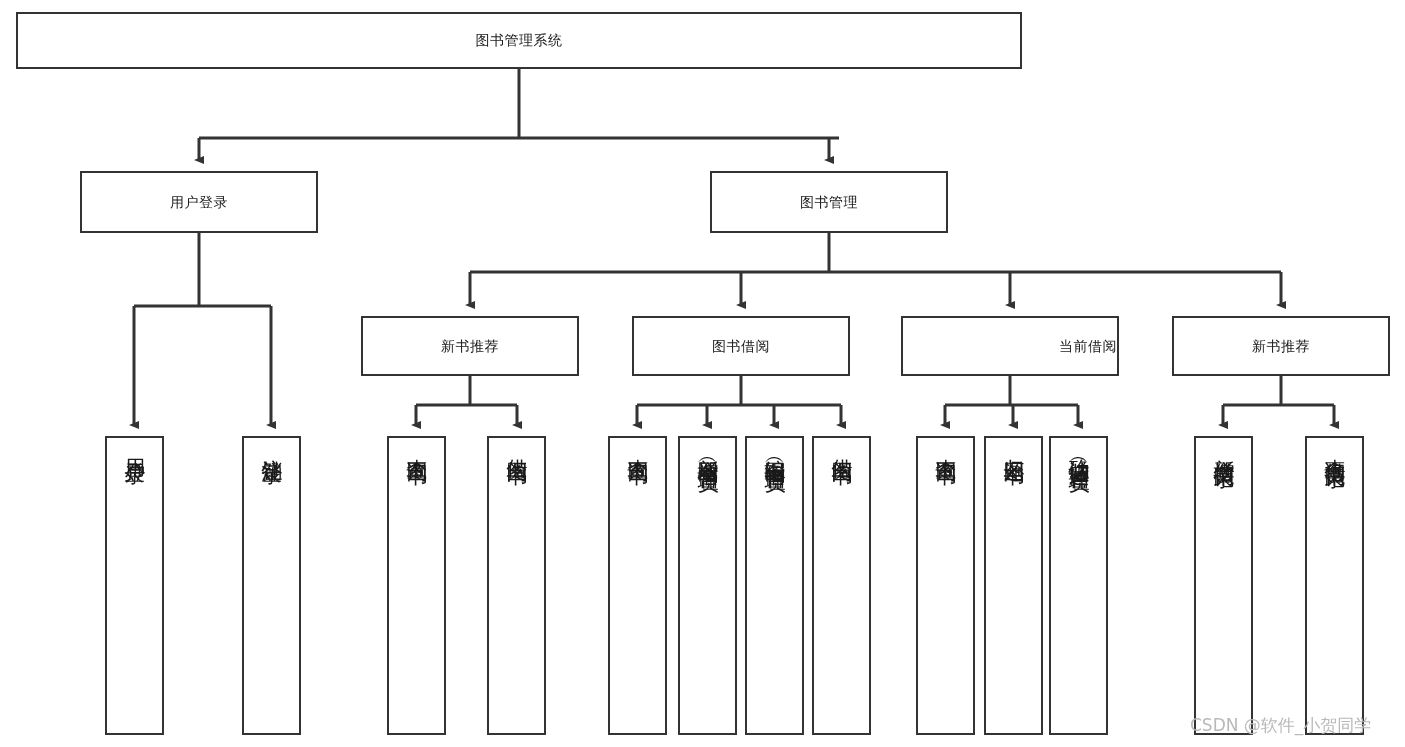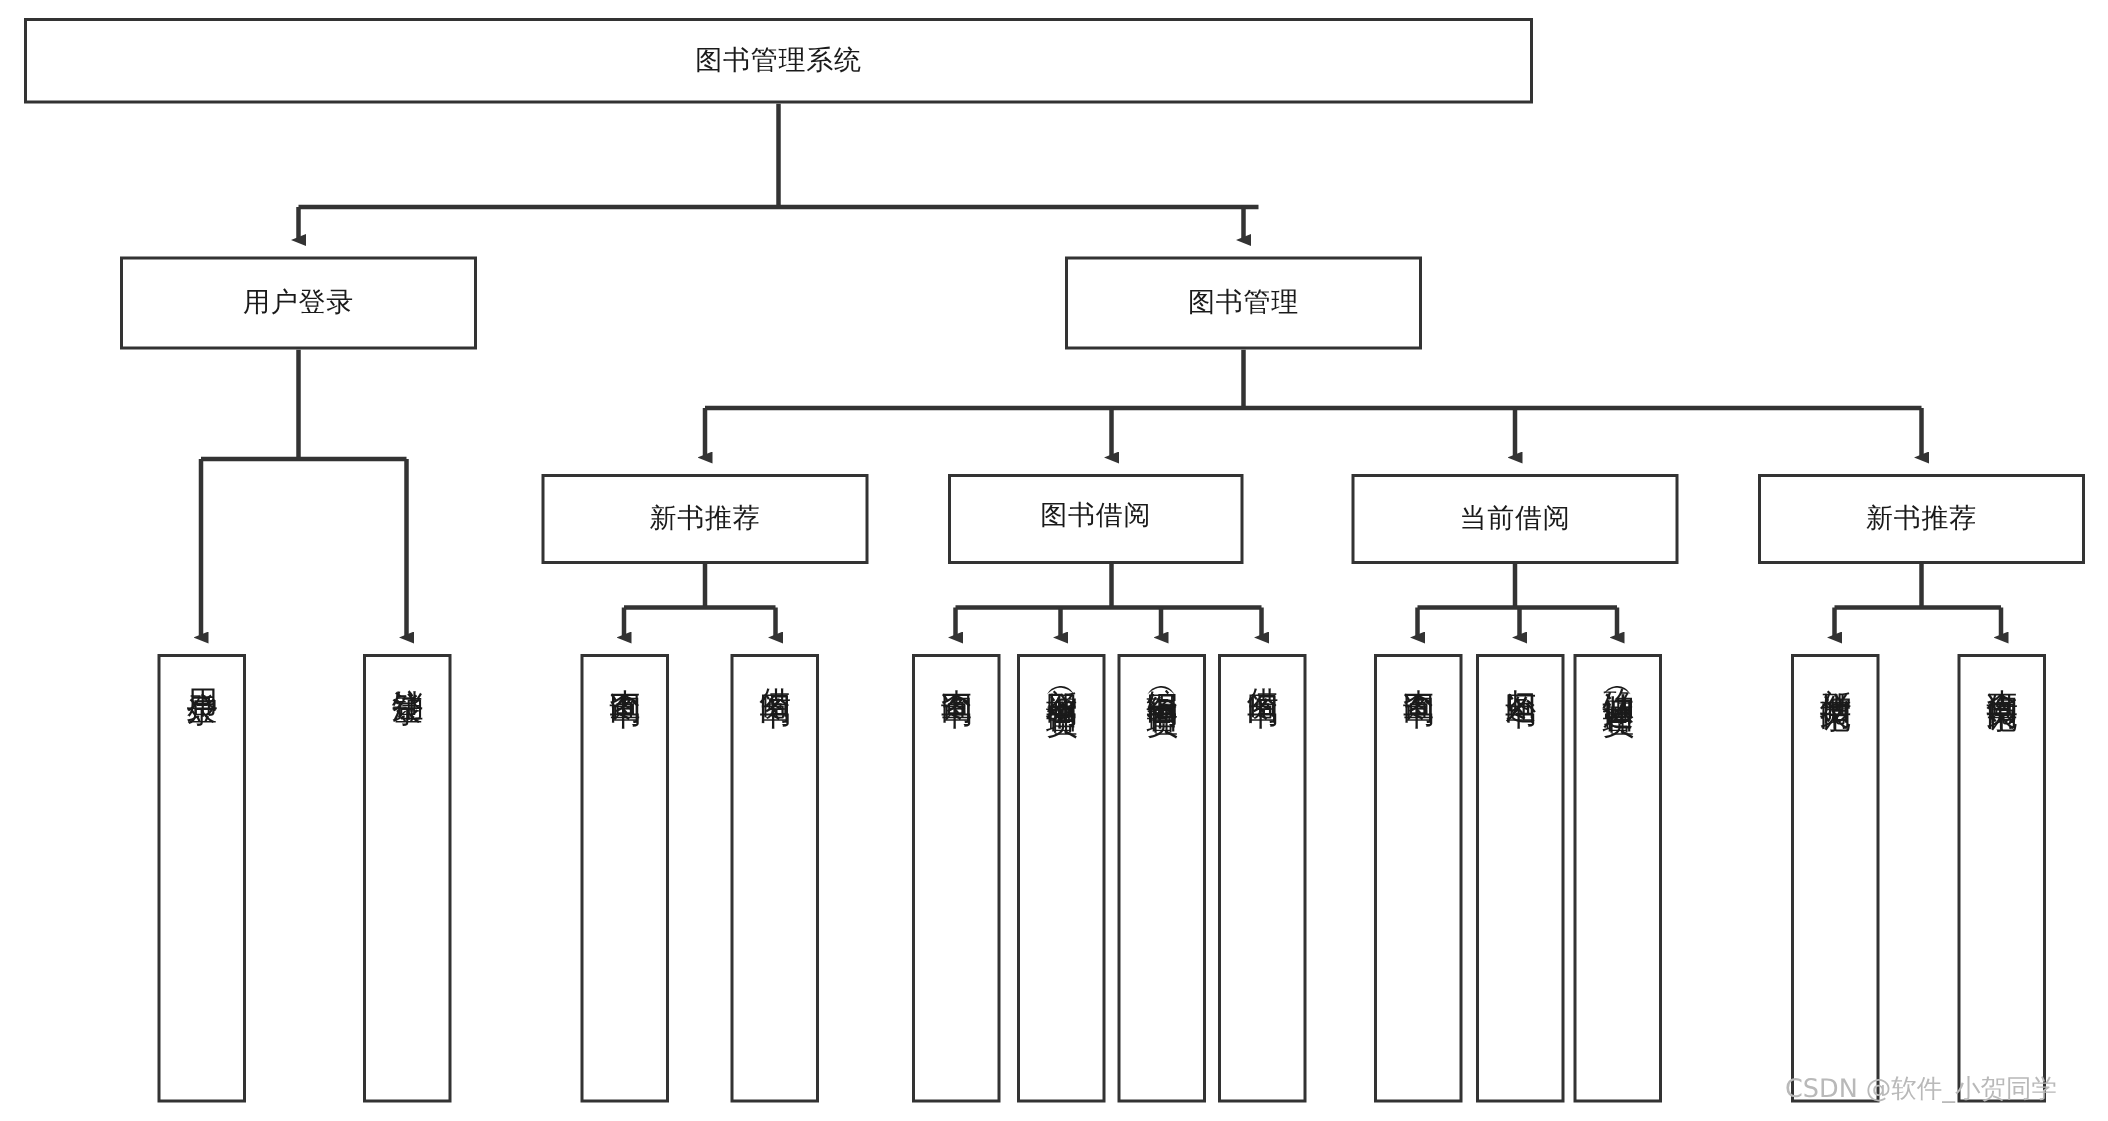--- a/index.html
+++ b/index.html
@@ -22,21 +22,21 @@
     justify-content:center;
     color:#1a1a1a;
   }
   .node .label{
     display:block;
     line-height:1.18;
     white-space:nowrap;
     letter-spacing:0.5px;
   }
   .node.horiz .label{
-    font-size:18px;
+    font-size:14px;
     writing-mode:horizontal-tb;
   }
   .node.vert{
     align-items:flex-start;
     padding-top:4px;
   }
   .node.vert .label{
     writing-mode:vertical-rl;
     text-orientation:upright;
     font-size:21px;
@@ -115,24 +115,24 @@
       </div>
       <div class="node horiz" style="left: 80px; top: 171px; width: 238px; height: 62px;">
         <span class="label">用户登录</span>
       </div>
       <div class="node horiz" style="left: 710px; top: 171px; width: 238px; height: 62px;">
         <span class="label">图书管理</span>
       </div>
       <div class="node horiz" style="left: 361px; top: 316px; width: 218px; height: 60px;">
         <span class="label">新书推荐</span>
       </div>
-      <div class="node horiz" style="left: 632px; top: 316px; width: 197px; height: 60px; font-family: Liberation Mono, monospace;">
+      <div class="node horiz" style="left: 632px; top: 316px; width: 218px; height: 60px;">
         <span class="label">图书借阅</span>
       </div>
-      <div class="node horiz" style="left: 901px; top: 316px; width: 218px; height: 60px;">
+      <div class="node horiz" style="left: 901px; top: 316px; width: 218px; height: 60px; justify-content: flex-end;">
         <span class="label">当前借阅</span>
       </div>
       <div class="node horiz" style="left: 1172px; top: 316px; width: 218px; height: 60px;">
         <span class="label">新书推荐</span>
       </div>
       <div class="node vert" style="left: 105px; top: 436px; width: 59px; height: 299px;">
         <span class="label">用户登录</span>
       </div>
       <div class="node vert" style="left: 242px; top: 436px; width: 59px; height: 299px;">
         <span class="label">注销登录</span>

